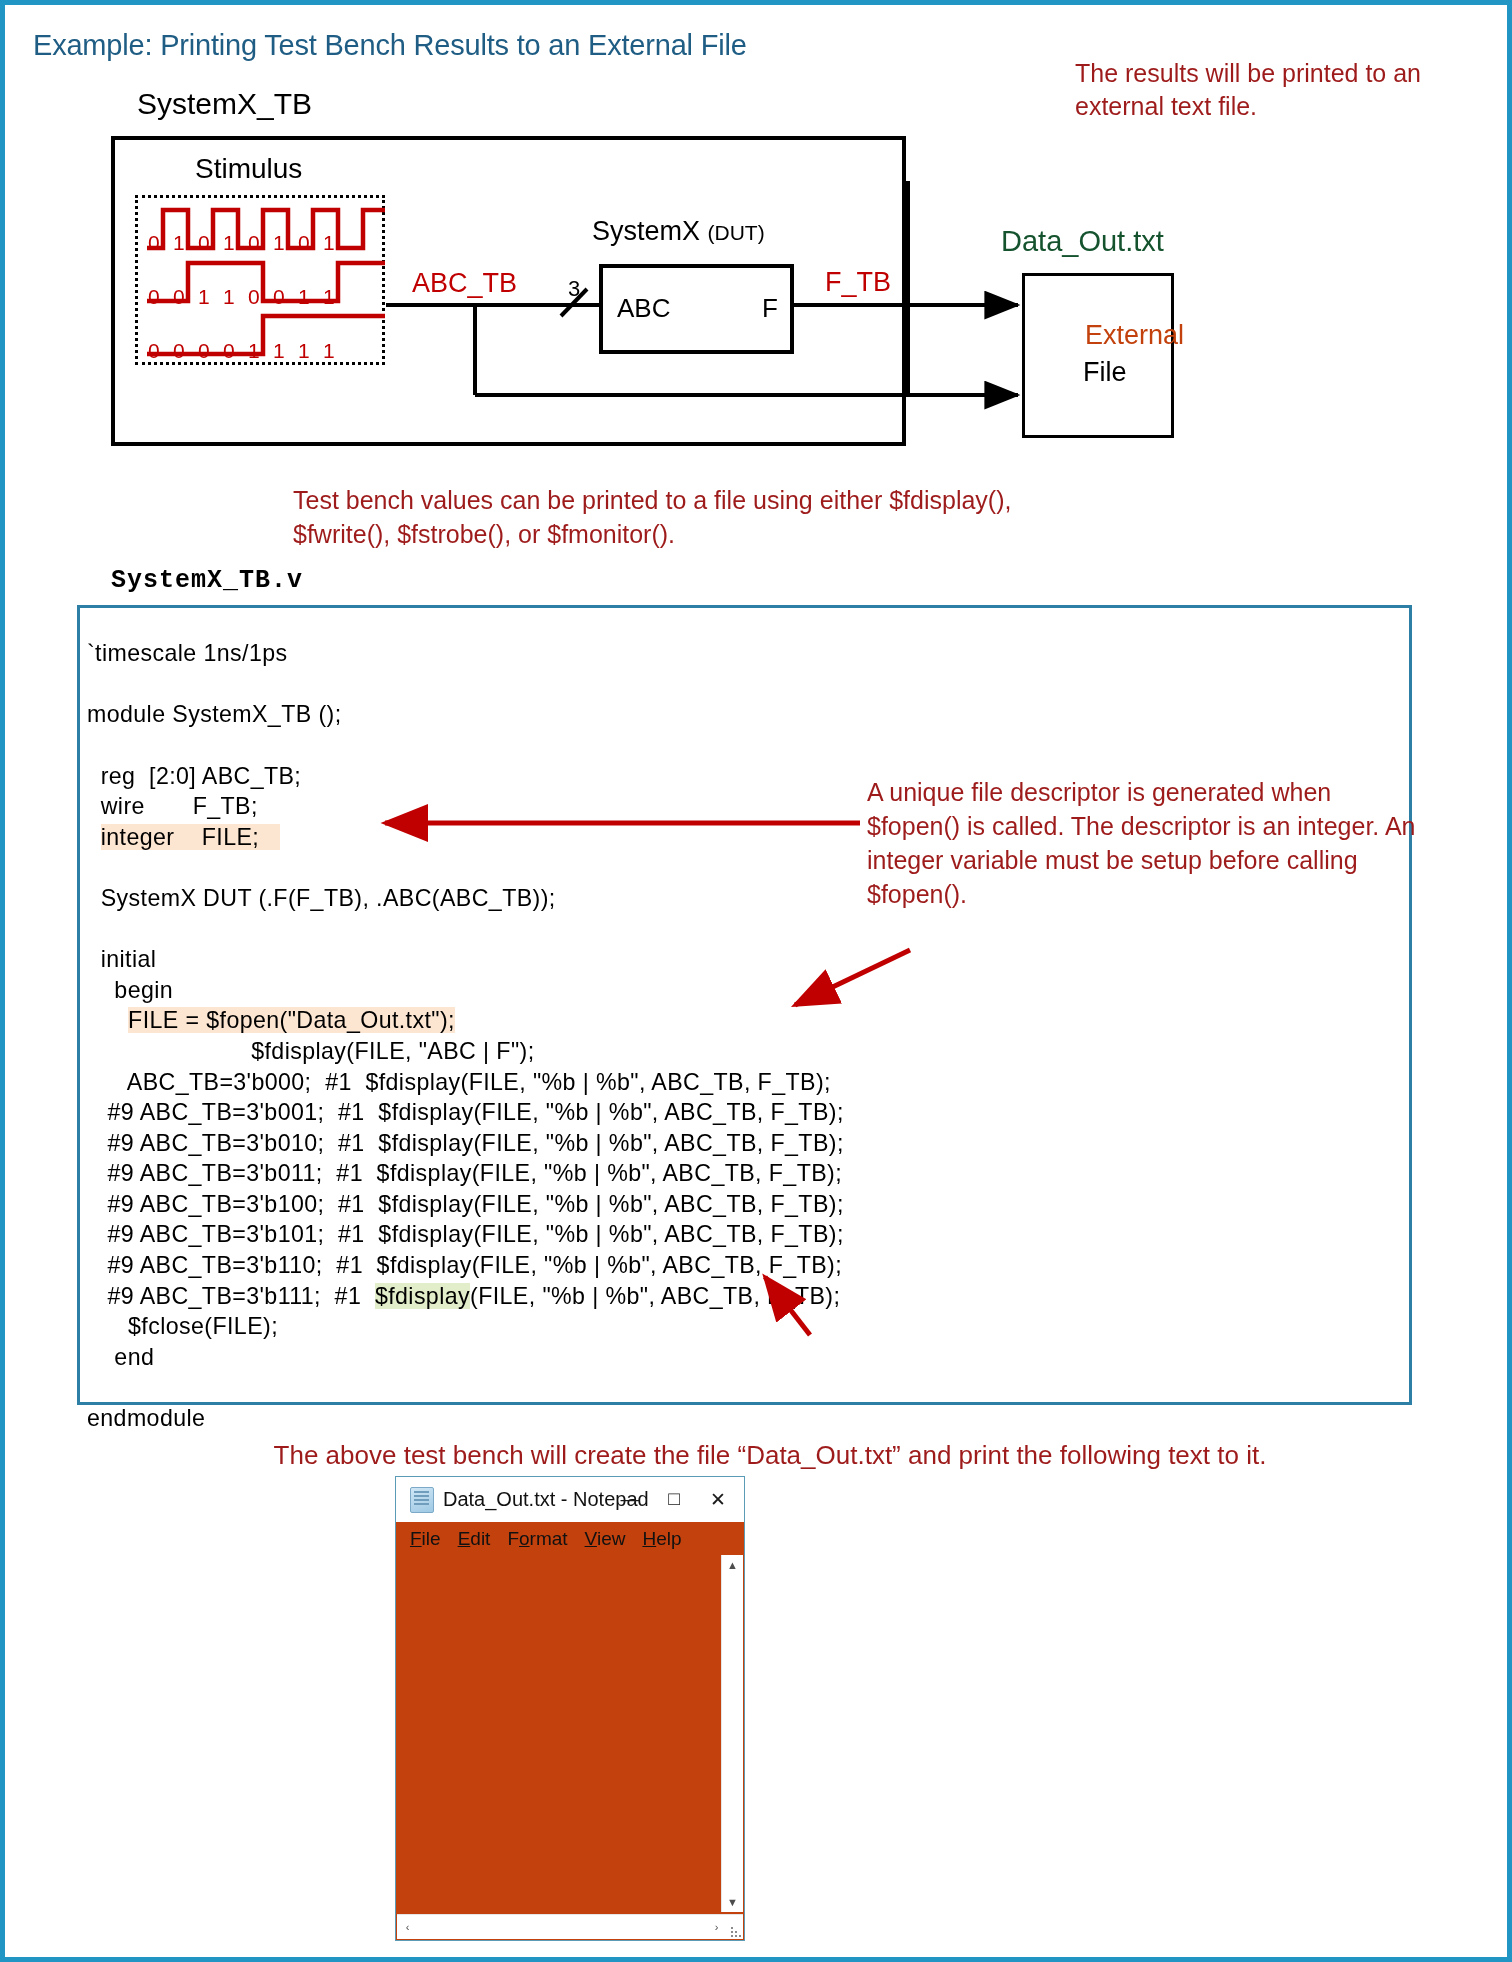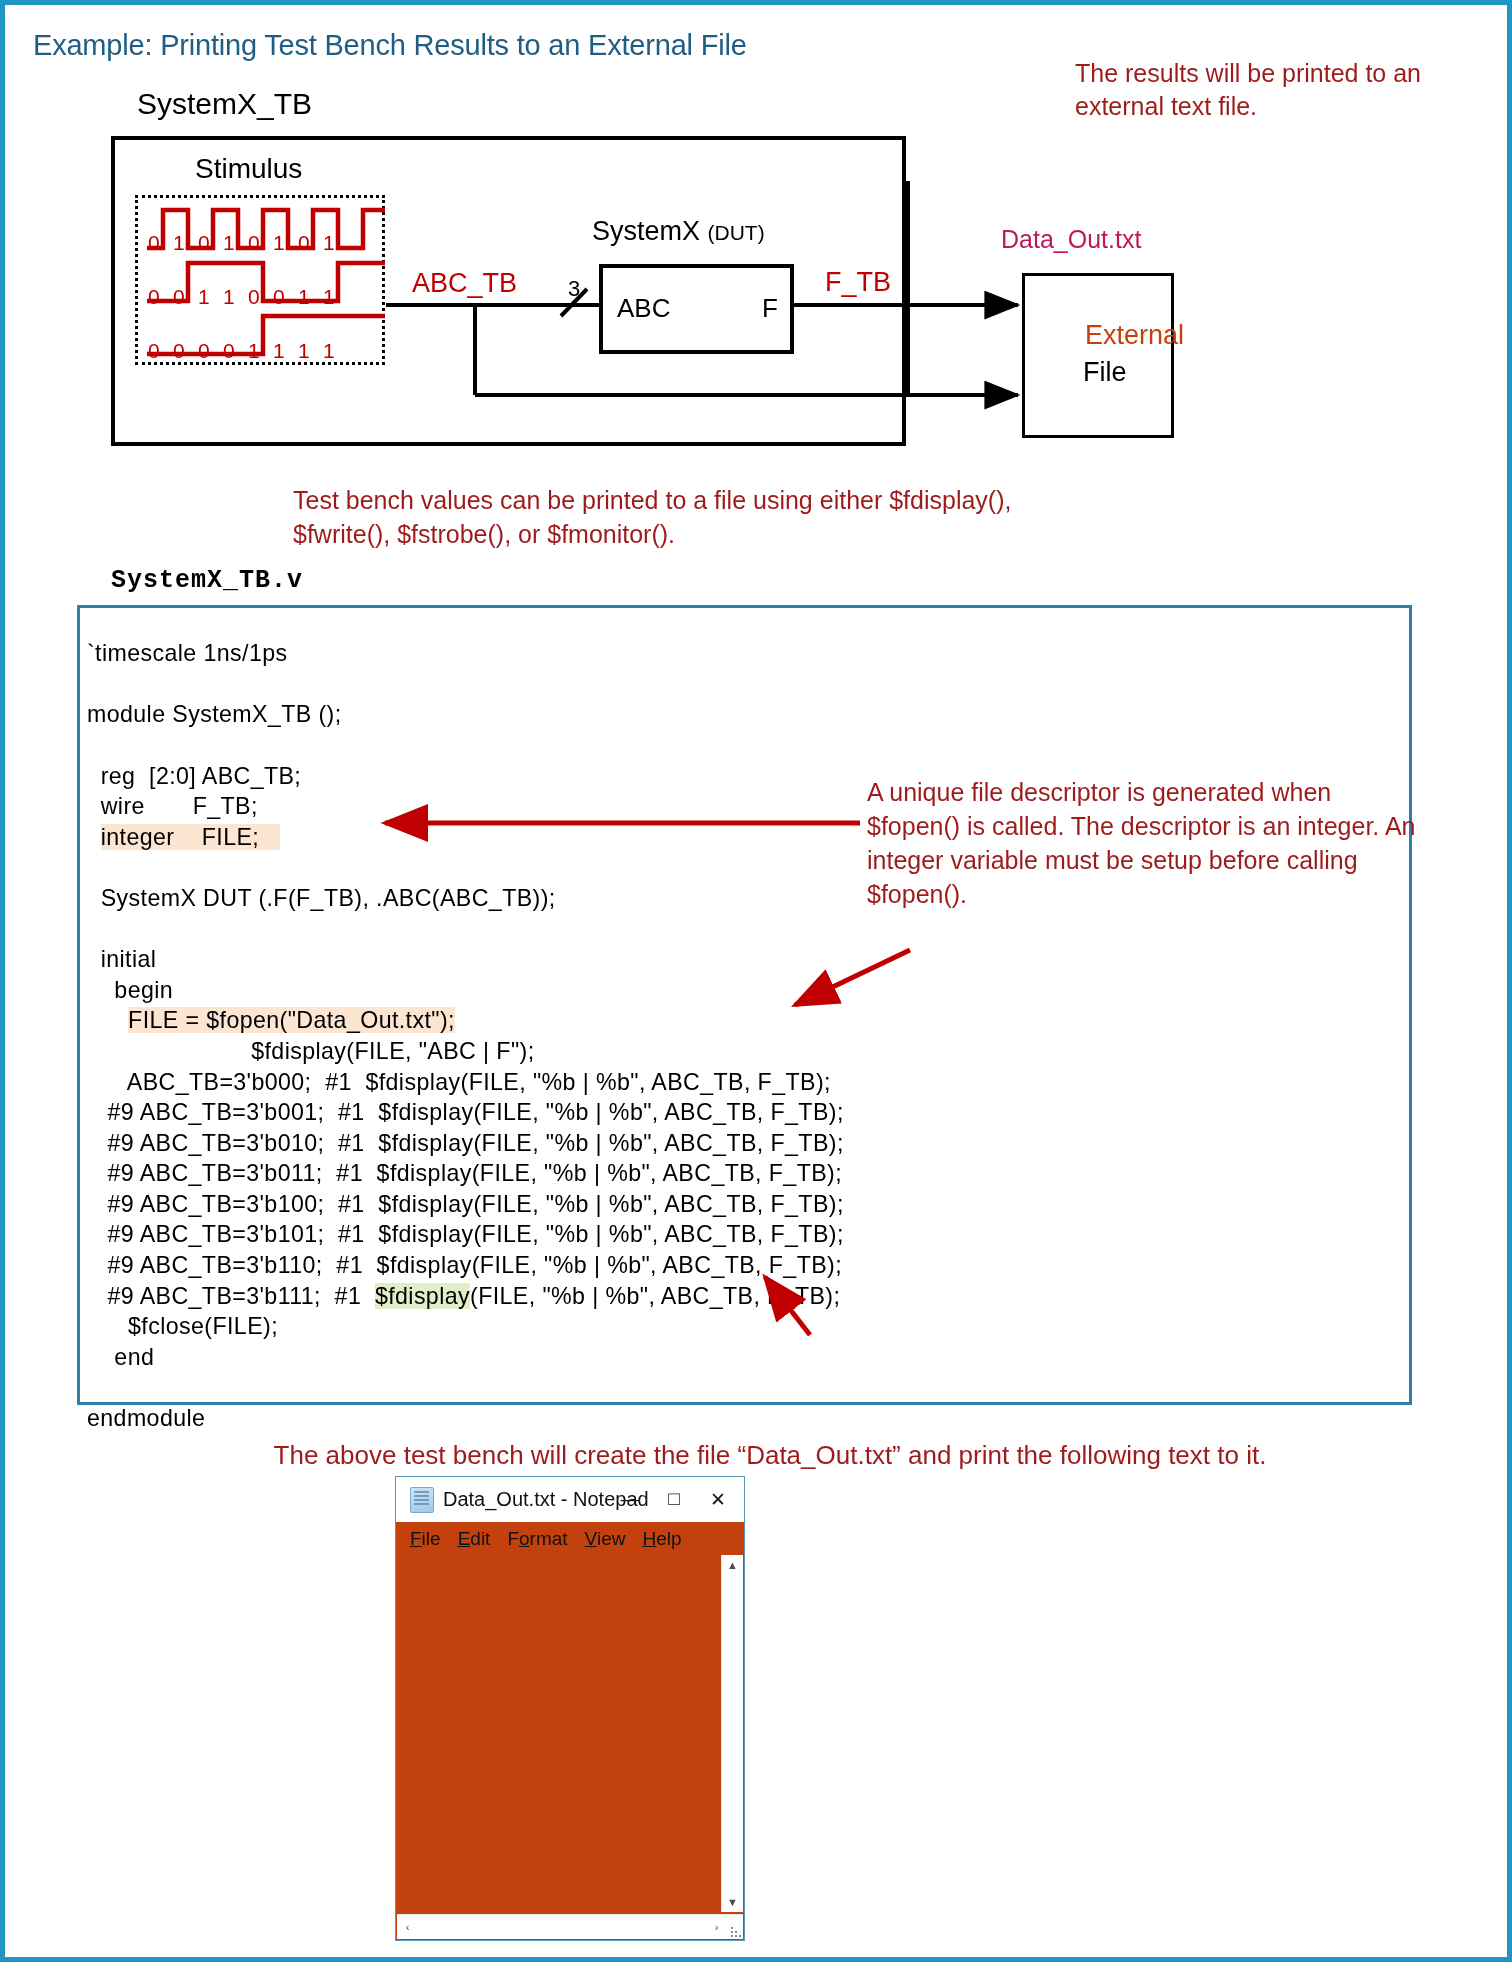--- a/index.html
+++ b/index.html
@@ -50,21 +50,21 @@
   #dut-label{left:587px;top:211px;font-size:27px;color:#000;white-space:nowrap;}
   #dut-label .small{font-size:21px;}
   #dut-box{left:594px;top:259px;width:195px;height:90px;border:4px solid #000;box-sizing:border-box;background:#fff;}
   #dut-abc{left:612px;top:288px;font-size:26px;color:#000;}
   #dut-f{left:757px;top:288px;font-size:26px;color:#000;}
 
   #lbl-abctb{left:407px;top:263px;font-size:27px;color:#c00000;font-weight:500;}
   #lbl-ftb{left:820px;top:262px;font-size:27px;color:#c00000;font-weight:500;}
   #lbl-bus3{left:563px;top:271px;font-size:22px;color:#000;}
 
-  #dataout-label{left:996px;top:220px;font-size:25px;color:#be185d;}
+  #dataout-label{left:996px;top:220px;font-size:29px;color:#14532d;}
   #extfile-box{left:1017px;top:268px;width:152px;height:165px;border:3px solid #000;box-sizing:border-box;background:#fff;}
   #extfile-t1{left:1080px;top:315px;font-size:27px;color:#c2410c;}
   #extfile-t2{left:1078px;top:352px;font-size:27px;color:#000;}
 
   
   #code-filename{left:106px;top:561px;font-size:25px;font-family:"Liberation Mono", monospace;font-weight:bold;color:#000;letter-spacing:1px;}
   #code-box{
     left:72px;top:600px;width:1335px;height:800px;
     border:3px solid #2d7fa6;background:#fff;box-sizing:border-box;
   }

